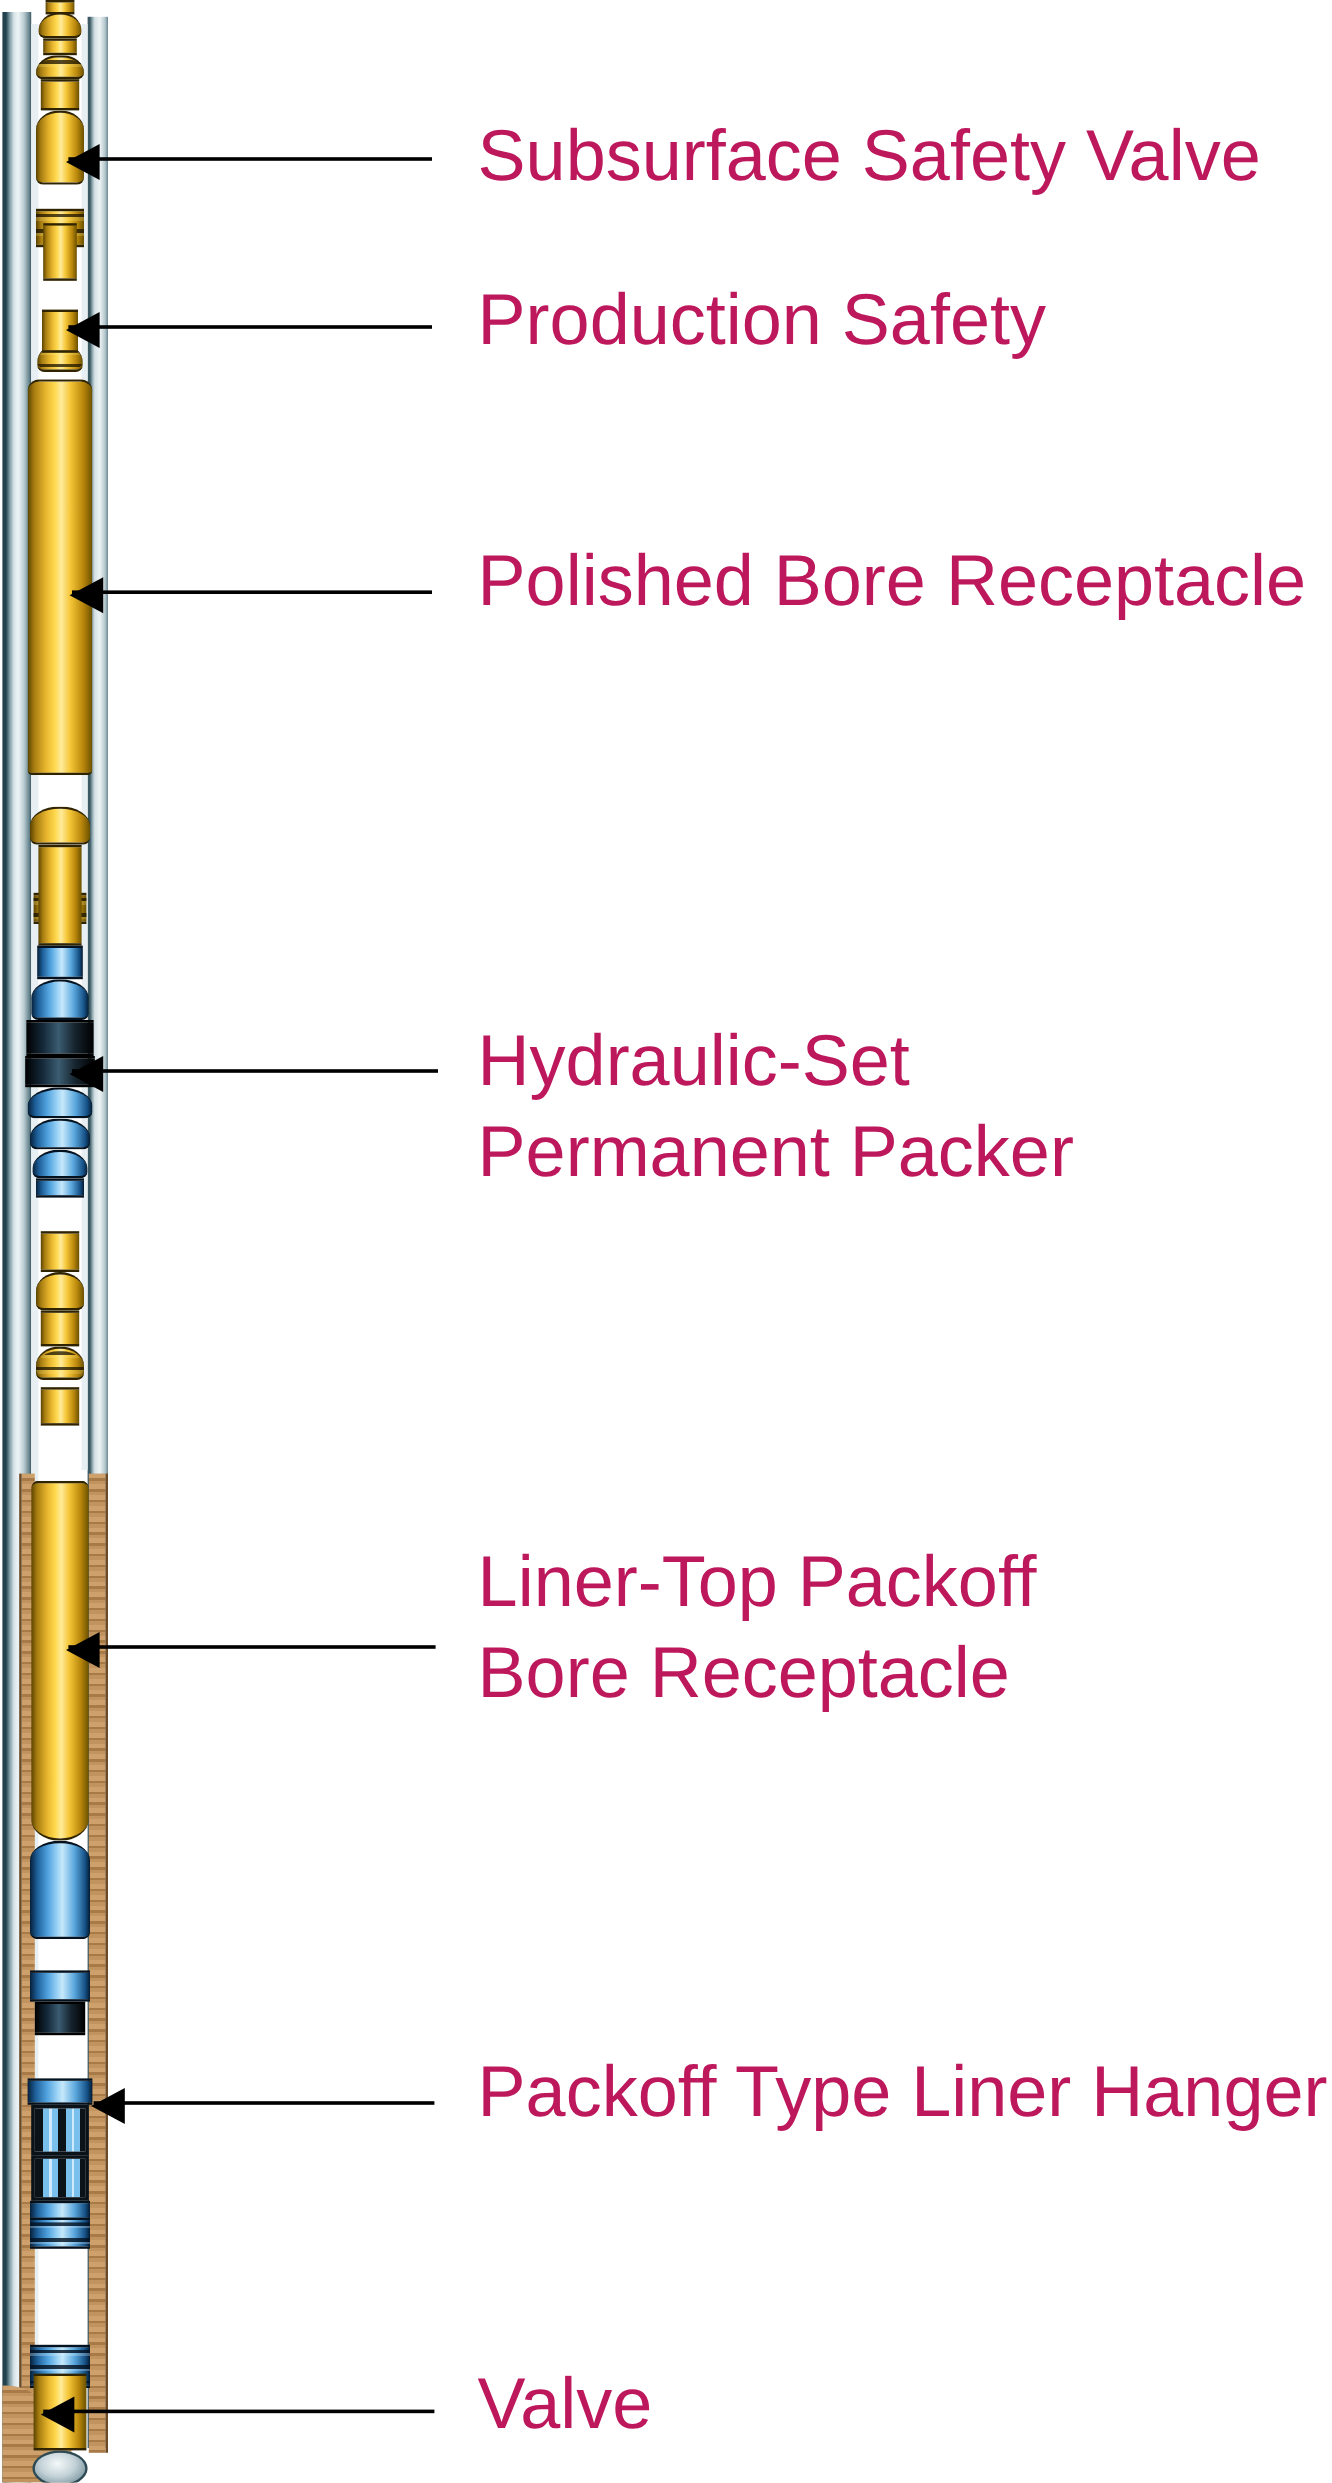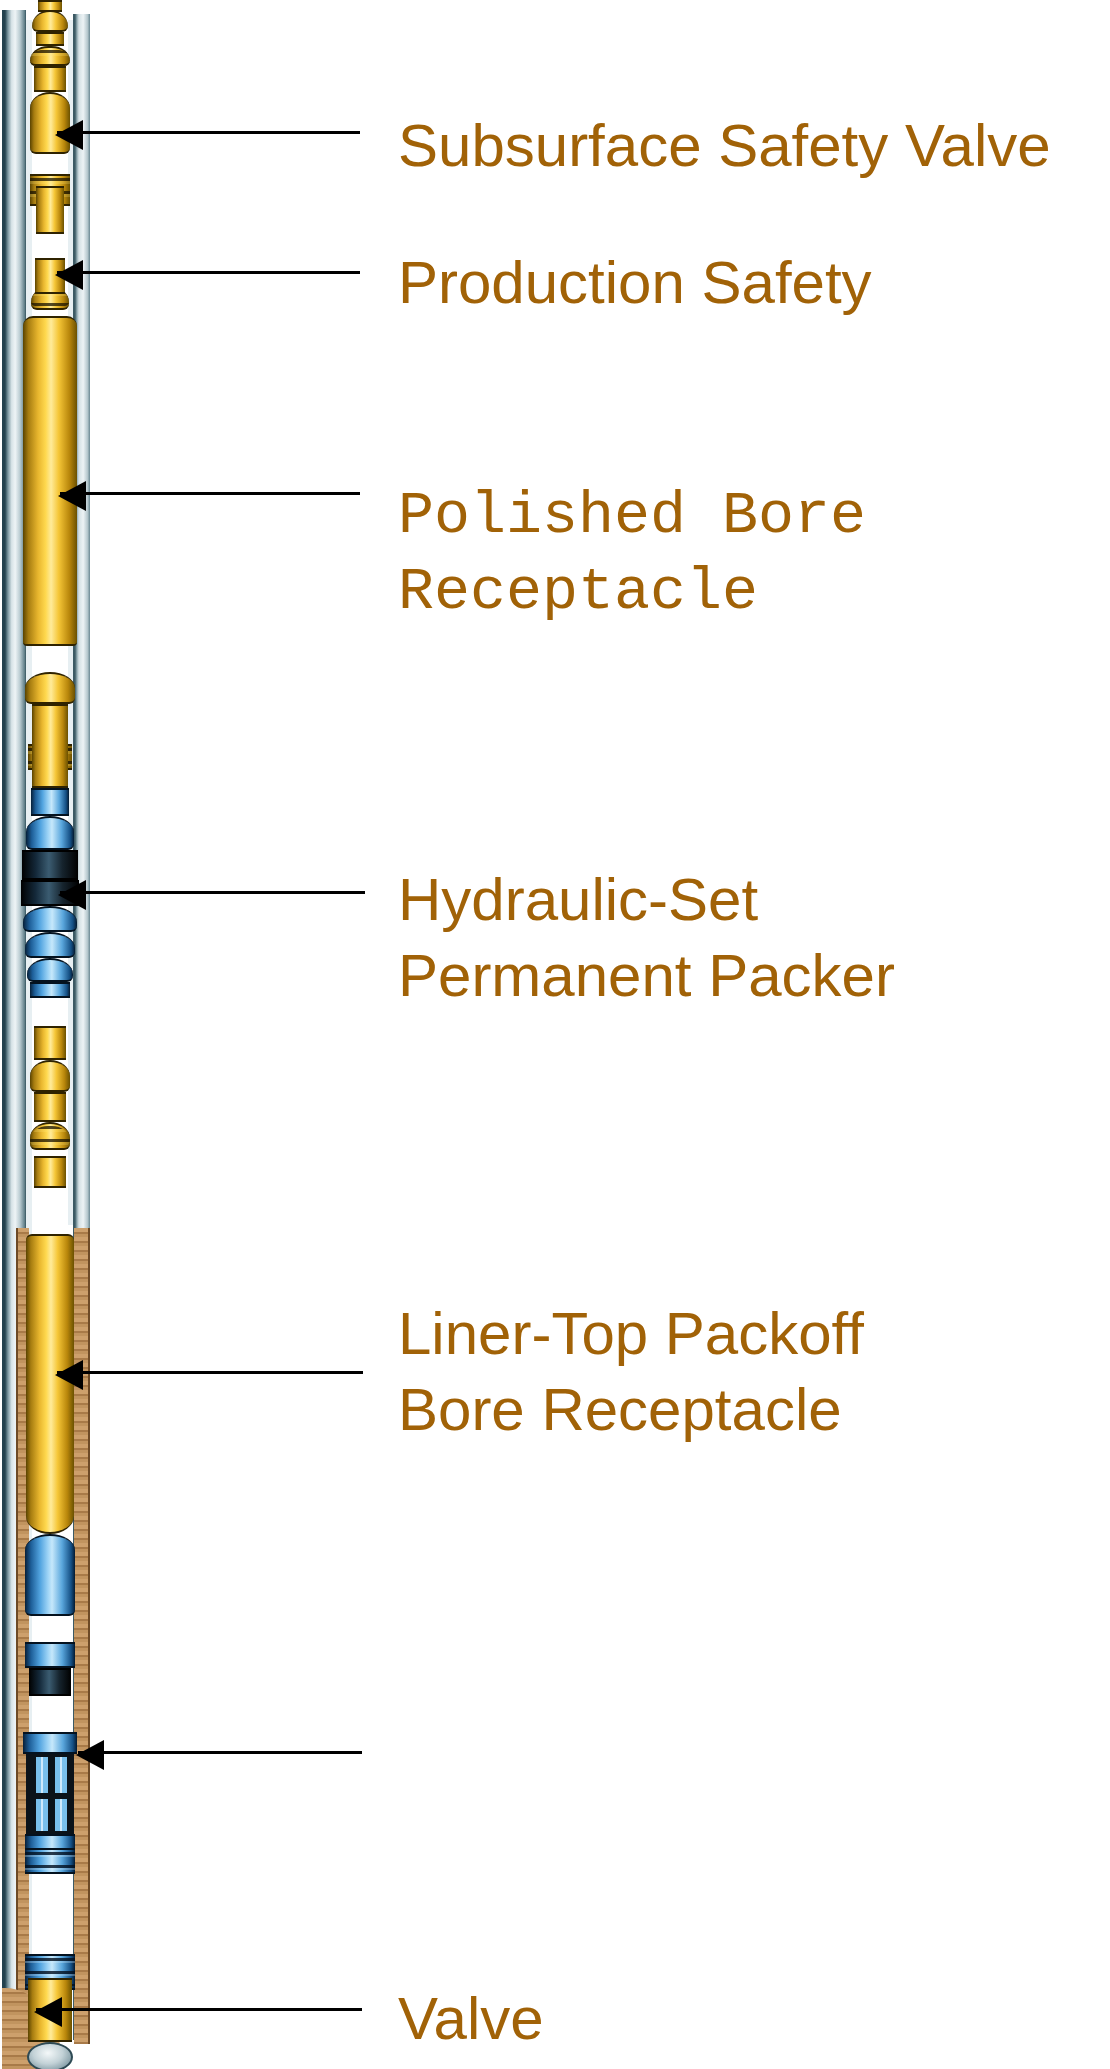--- a/index.html
+++ b/index.html
@@ -59,22 +59,22 @@
     background:radial-gradient(ellipse at 45% 35%,#f4f8f9,#c3d2d7 45%,#8aa2ab 75%,#53707a 100%);
     border:2px solid #2e4a54;box-sizing:border-box;
   }
   
   .leader{position:absolute;height:0;border-top:3px solid #000;z-index:30;}
   .leader::before{
     content:"";position:absolute;left:-2px;top:-14px;width:0;height:0;
     border-top:15px solid transparent;border-bottom:15px solid transparent;border-right:28px solid #000;
   }
   .label{
-    position:absolute;left:398px;font-size:60px;line-height:76px;color:#a16207;
-    white-space:pre-line;z-index:40;letter-spacing:0;margin-top:16px;
+    position:absolute;left:398px;font-size:60px;line-height:76px;color:#be185d;
+    white-space:pre-line;z-index:40;letter-spacing:0;
   }
 </style>
 </head>
 <body>
 
 <div class="canvas">
 
   <div class="casing-left"></div>
   <div class="casing-right"></div>
   <div class="annulus" style="left:26px;top:20px;width:6px;height:2010px;"></div>
@@ -136,20 +136,21 @@
   <div class="leader" style="left:57px;top:131px;width:303px;"></div>
   <div class="leader" style="left:57px;top:271px;width:303px;"></div>
   <div class="leader" style="left:60px;top:492px;width:300px;"></div>
   <div class="leader" style="left:60px;top:891px;width:305px;"></div>
   <div class="leader" style="left:57px;top:1371px;width:306px;"></div>
   <div class="leader" style="left:78px;top:1751px;width:284px;"></div>
   <div class="leader" style="left:36px;top:2008px;width:326px;"></div>
 
   <div class="label" style="top:92px;">Subsurface Safety Valve</div>
   <div class="label" style="top:229px;">Production Safety</div>
-  <div class="label" style="top:462px;font-family:Liberation Mono, monospace;">Polished Bore Receptacle</div>
+  <div class="label" style="top:446px;">Polished Bore Receptacle</div>
   <div class="label" style="top:846px;">Hydraulic-Set
 Permanent Packer</div>
   <div class="label" style="top:1280px;">Liner-Top Packoff
 Bore Receptacle</div>
+  <div class="label" style="top:1705px;">Packoff Type Liner Hanger</div>
   <div class="label" style="top:1965px;">Valve</div>
 
 </div>
 
 </body></html>

